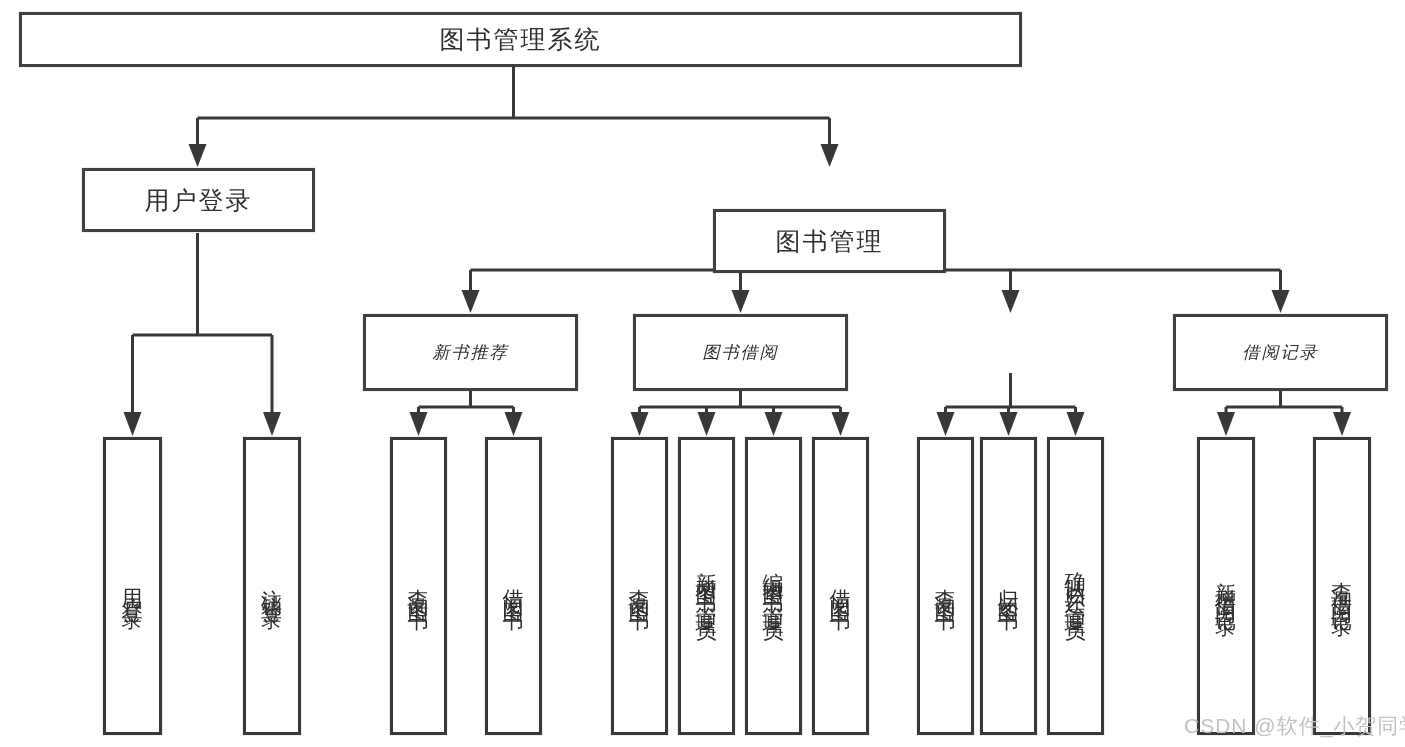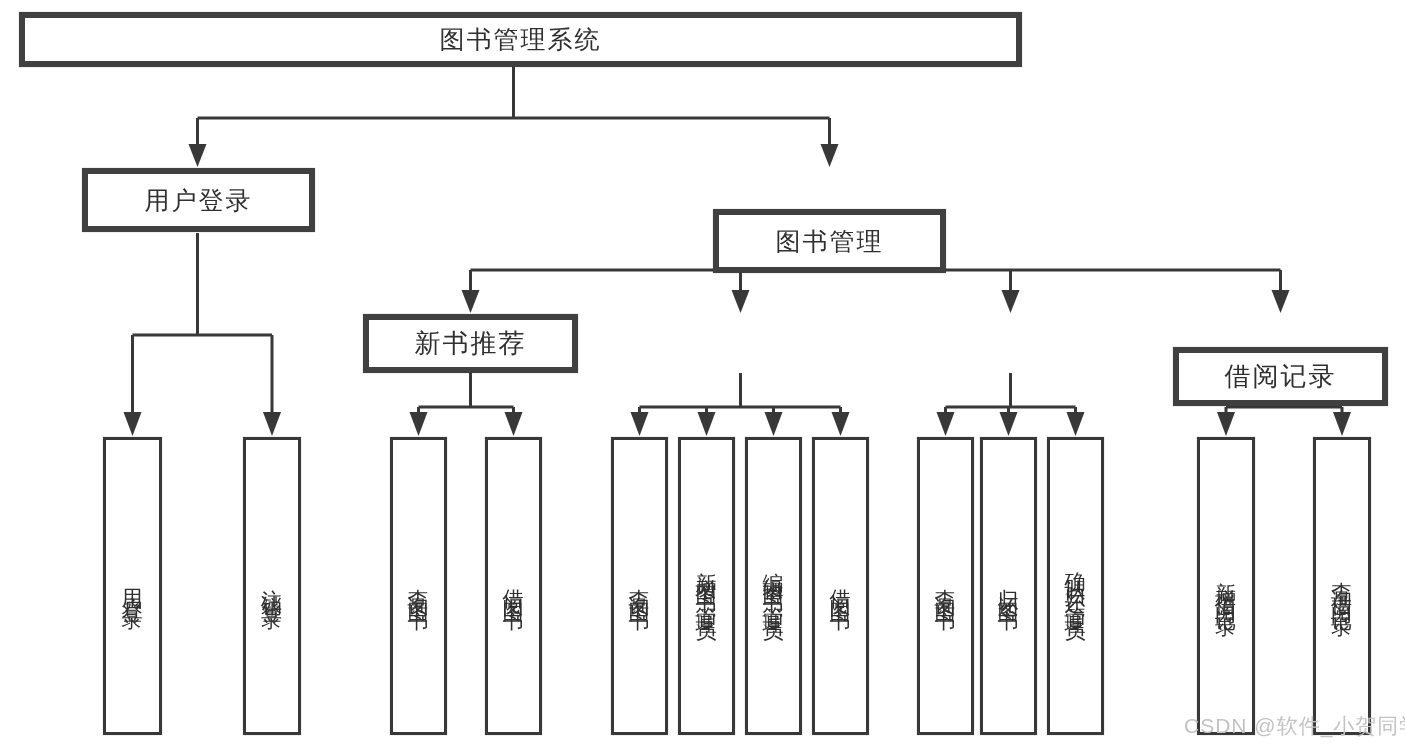--- a/index.html
+++ b/index.html
@@ -14,39 +14,39 @@
   #connectors {
     position: absolute;
     left: 0; top: 0;
     width: 1405px; height: 747px;
     z-index: 1;
   }
   .node {
     position: absolute;
     box-sizing: border-box;
     background: #ffffff;
-    border: 6px solid #404040;
+    border: 3px solid #404040;
     display: flex;
     align-items: center;
     justify-content: center;
     color: #2f2f2f;
     z-index: 2;
     box-shadow: 0 0 1px rgba(0,0,0,0.35);
   }
   .node-root {
     left: 19px; top: 12px; width: 1003px; height: 55px;
     font-size: 25px; letter-spacing: 2px;
   }
   .node-l2 {
     top: 168px; width: 233px; height: 64px;
     font-size: 25px; letter-spacing: 2px;
   }
   .node-l3 {
-    top: 314px; width: 215px; height: 59px;
-    font-size: 26px; letter-spacing: 2px;
+    top: 314px; width: 215px; height: 77px;
+    font-size: 17px; letter-spacing: 2px; font-style: italic;
   }
   .leaf {
     position: absolute;
     box-sizing: border-box;
     top: 437px; height: 298px;
     background: #ffffff;
     border: 3px solid #383838;
     display: flex;
     align-items: center;
     justify-content: center;
@@ -124,21 +124,24 @@
   <div class="node node-l2" style="left:82px;">
     <span>用户登录</span>
   </div>
   <div class="node node-l2" style="left:713px;margin-top:41px;">
     <span>图书管理</span>
   </div>
 
   <div class="node node-l3" style="left:363px;">
     <span>新书推荐</span>
   </div>
-  <div class="node node-l3" style="left:1173px;margin-top:33px;">
+  <div class="node node-l3" style="left:633px;">
+    <span>图书借阅</span>
+  </div>
+  <div class="node node-l3" style="left:1173px;">
     <span>借阅记录</span>
   </div>
 
   <div class="leaf" style="left:103px;width:59px;">
     <span class="vtext">用户登录</span>
   </div>
   <div class="leaf" style="left:243px;width:58px;">
     <span class="vtext">注销登录</span>
   </div>
 

